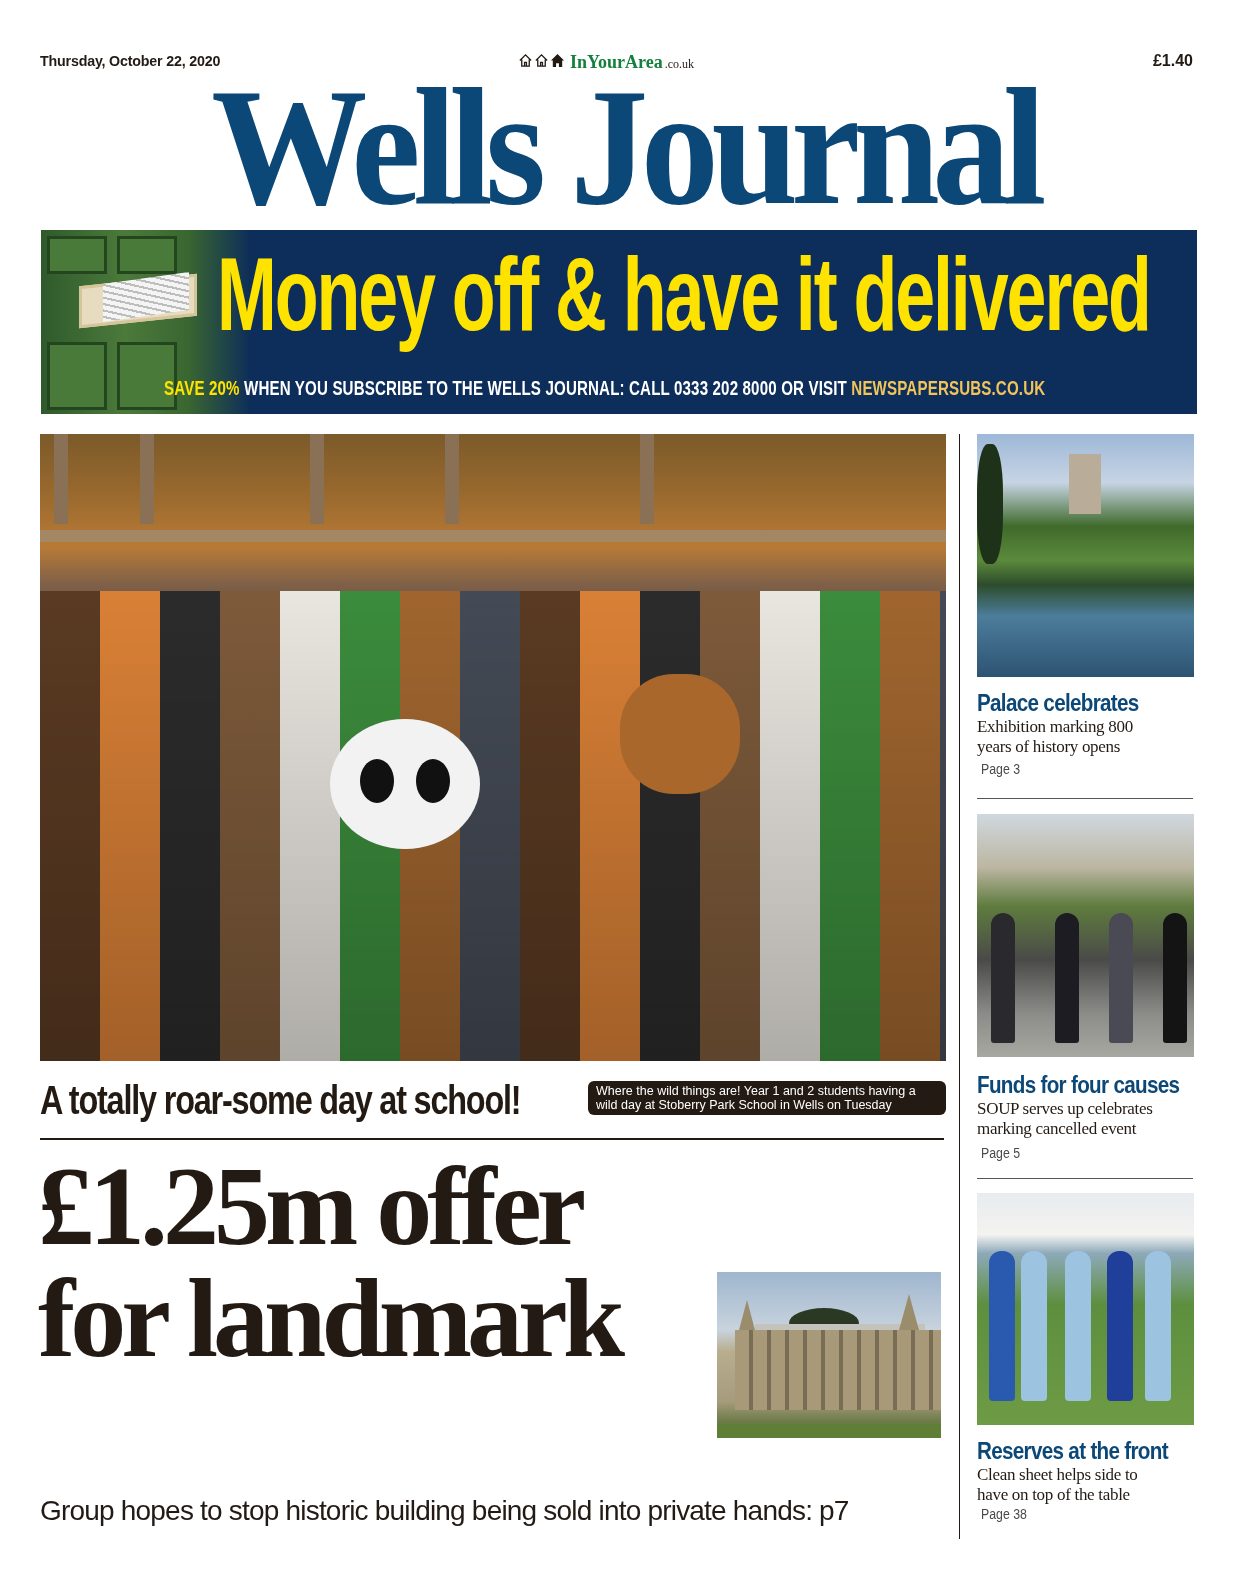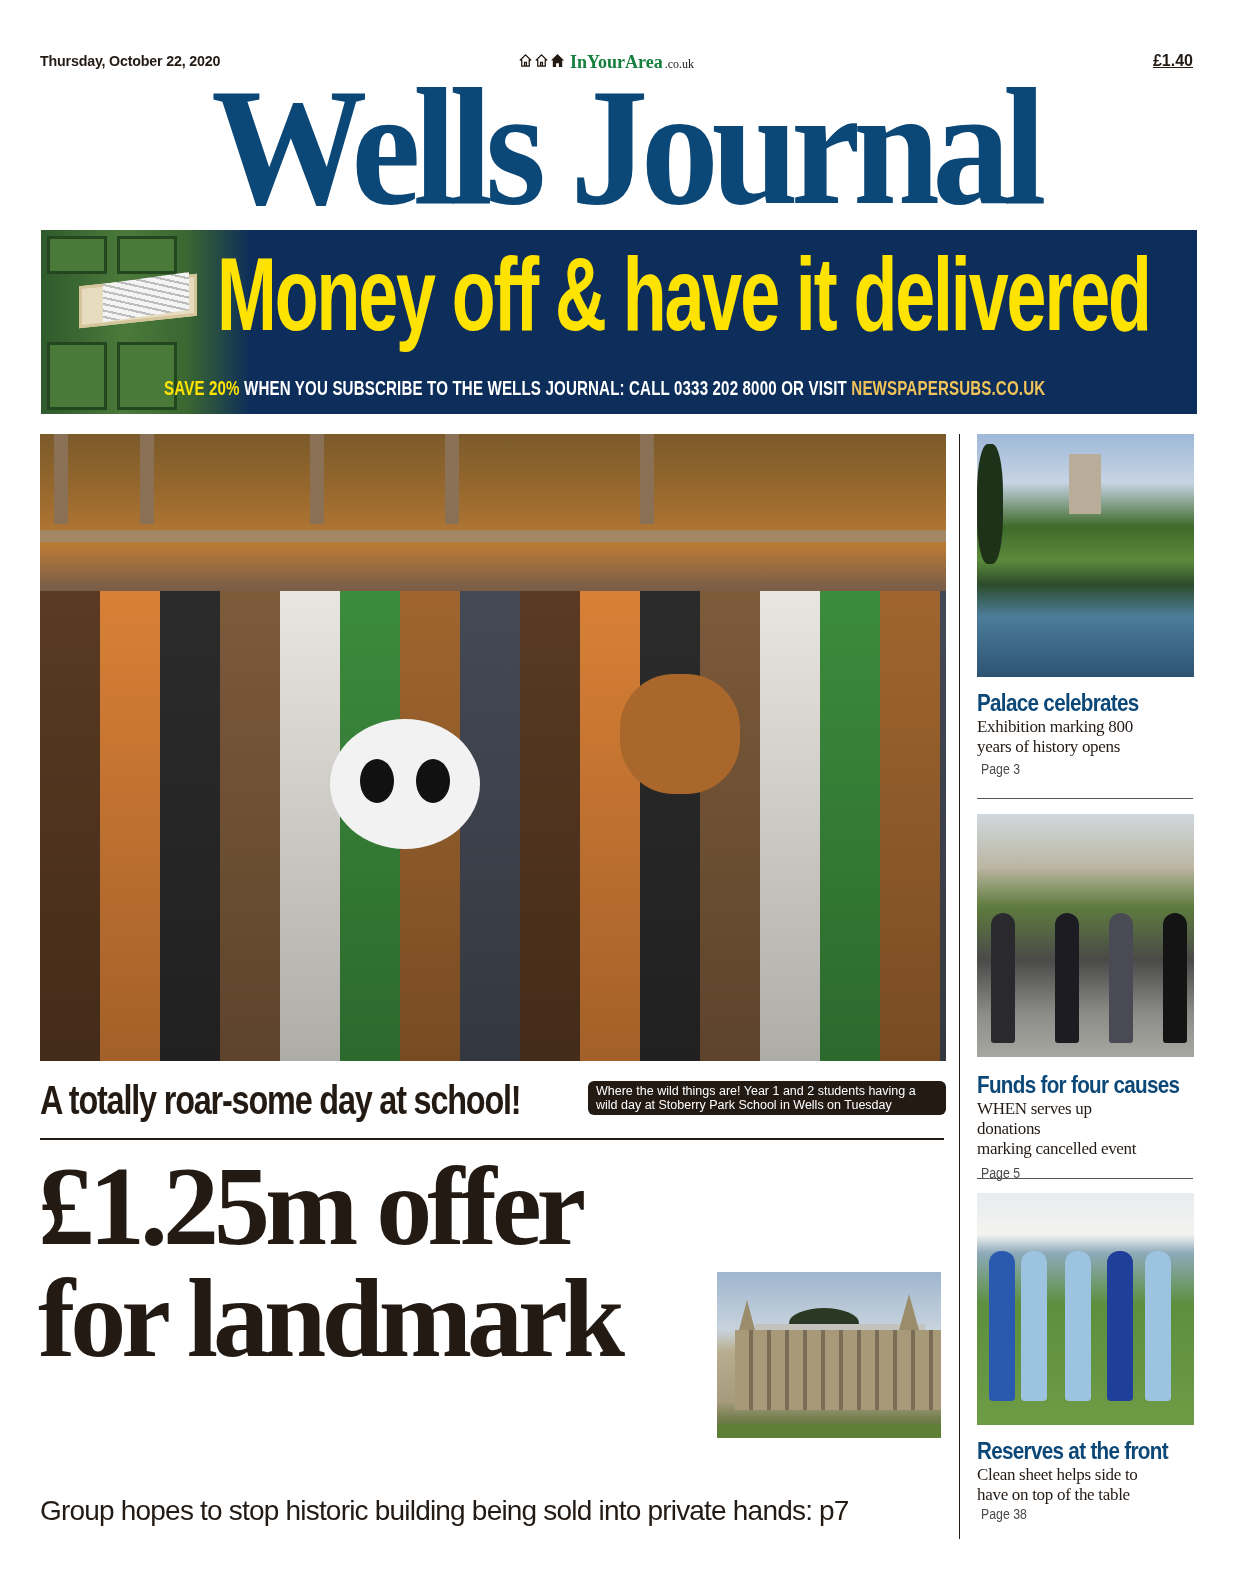--- a/index.html
+++ b/index.html
@@ -6,21 +6,21 @@
   html, body { width: 1250px; height: 1590px; background: #ffffff; overflow: hidden; }
   body { position: relative; font-family: "Liberation Sans", sans-serif; color: #231a14; }
 
   .topbar { position: absolute; top: 52px; left: 40px; right: 57px; height: 24px; }
   .date { position: absolute; left: 0; top: 0; font-family: "Liberation Sans", sans-serif; font-weight: 700; font-size: 15px; letter-spacing: -0.2px; color: #231a14; transform: scaleX(0.95); transform-origin: left; }
   .iya { position: absolute; left: 478px; top: -2px; display: flex; align-items: baseline; gap: 2px; }
   .iya-houses { display: flex; gap: 1px; align-items: flex-end; height: 18px; }
   .iya-houses svg { width: 15px; height: 15px; }
   .iya-name { font-family: "Liberation Serif", serif; font-weight: 700; font-size: 18px; color: #15803d; margin-left: 3px; }
   .iya-tld { font-family: "Liberation Serif", serif; font-size: 12px; color: #231a14; }
-  .price { position: absolute; right: 0; top: 0; font-weight: 700; font-size: 16px; color: #231a14; text-decoration: underline; }
+  .price { position: absolute; right: 0; top: 0; font-weight: 700; font-size: 16px; color: #231a14; }
 
   .masthead { position: absolute; top: 66px; left: 0; width: 1250px; height: 160px; text-align: center; }
   .masthead-title { font-family: "Liberation Serif", serif; font-weight: 700; font-size: 168px; line-height: 160px; color: #0b4777; letter-spacing: -8px; transform: scaleX(0.93); display: inline-block; }
 
   .promo { position: absolute; top: 230px; left: 41px; width: 1156px; height: 184px; background: #0d2d5a; overflow: hidden; }
   .promo-door { position: absolute; left: 0; top: 0; width: 210px; height: 184px; background: linear-gradient(90deg, #2f5a2c 0%, #4b7a3b 40%, #3a6631 70%, rgba(13,45,90,0) 100%); }
   .door-panel { position: absolute; border: 3px solid #24461f; background: #4a7a3a; }
   .door-slot { position: absolute; left: 38px; top: 50px; width: 118px; height: 42px; background: #e8dcc0; border: 3px solid #d5c59a; transform: skewY(-6deg); }
   .door-paper { position: absolute; left: 62px; top: 48px; width: 86px; height: 38px; background: repeating-linear-gradient(20deg, #f4f4f4 0 4px, #bdbdbd 4px 6px); transform: skewY(-8deg); }
   .promo-headline { position: absolute; left: 176px; top: 6px; width: 960px; font-family: "Liberation Sans Narrow", "Liberation Sans", sans-serif; font-weight: 700; font-size: 104px; line-height: 116px; color: #ffe300; letter-spacing: -3px; transform: scaleX(0.69); transform-origin: left; white-space: nowrap; }
@@ -167,21 +167,21 @@
 <div class="side-rule" style="top:798px;"></div>
 
 <div class="side" style="top:814px;">
   <div class="side-photo p2">
     <div class="p2-person" style="left:14px;"></div>
     <div class="p2-person" style="left:78px;background:#1c1c22;"></div>
     <div class="p2-person" style="left:132px;background:#4a4a55;"></div>
     <div class="p2-person" style="left:186px;background:#141414;"></div>
   </div>
   <div class="side-title" style="margin-top:14px;">Funds for four causes</div>
-  <div class="side-desc">WHEN serves up donations</div>
+  <div class="side-desc">SOUP serves up celebrates</div>
   <div class="side-desc">marking cancelled event</div>
   <div class="side-page" style="margin-top:5px;">Page 5</div>
 </div>
 <div class="side-rule" style="top:1178px;"></div>
 
 <div class="side" style="top:1193px;">
   <div class="side-photo p3">
     <div class="p3-player" style="left:12px;background:#2a5ab0;"></div>
     <div class="p3-player" style="left:44px;background:#9cc3e0;"></div>
     <div class="p3-player" style="left:88px;background:#9cc3e0;"></div>

